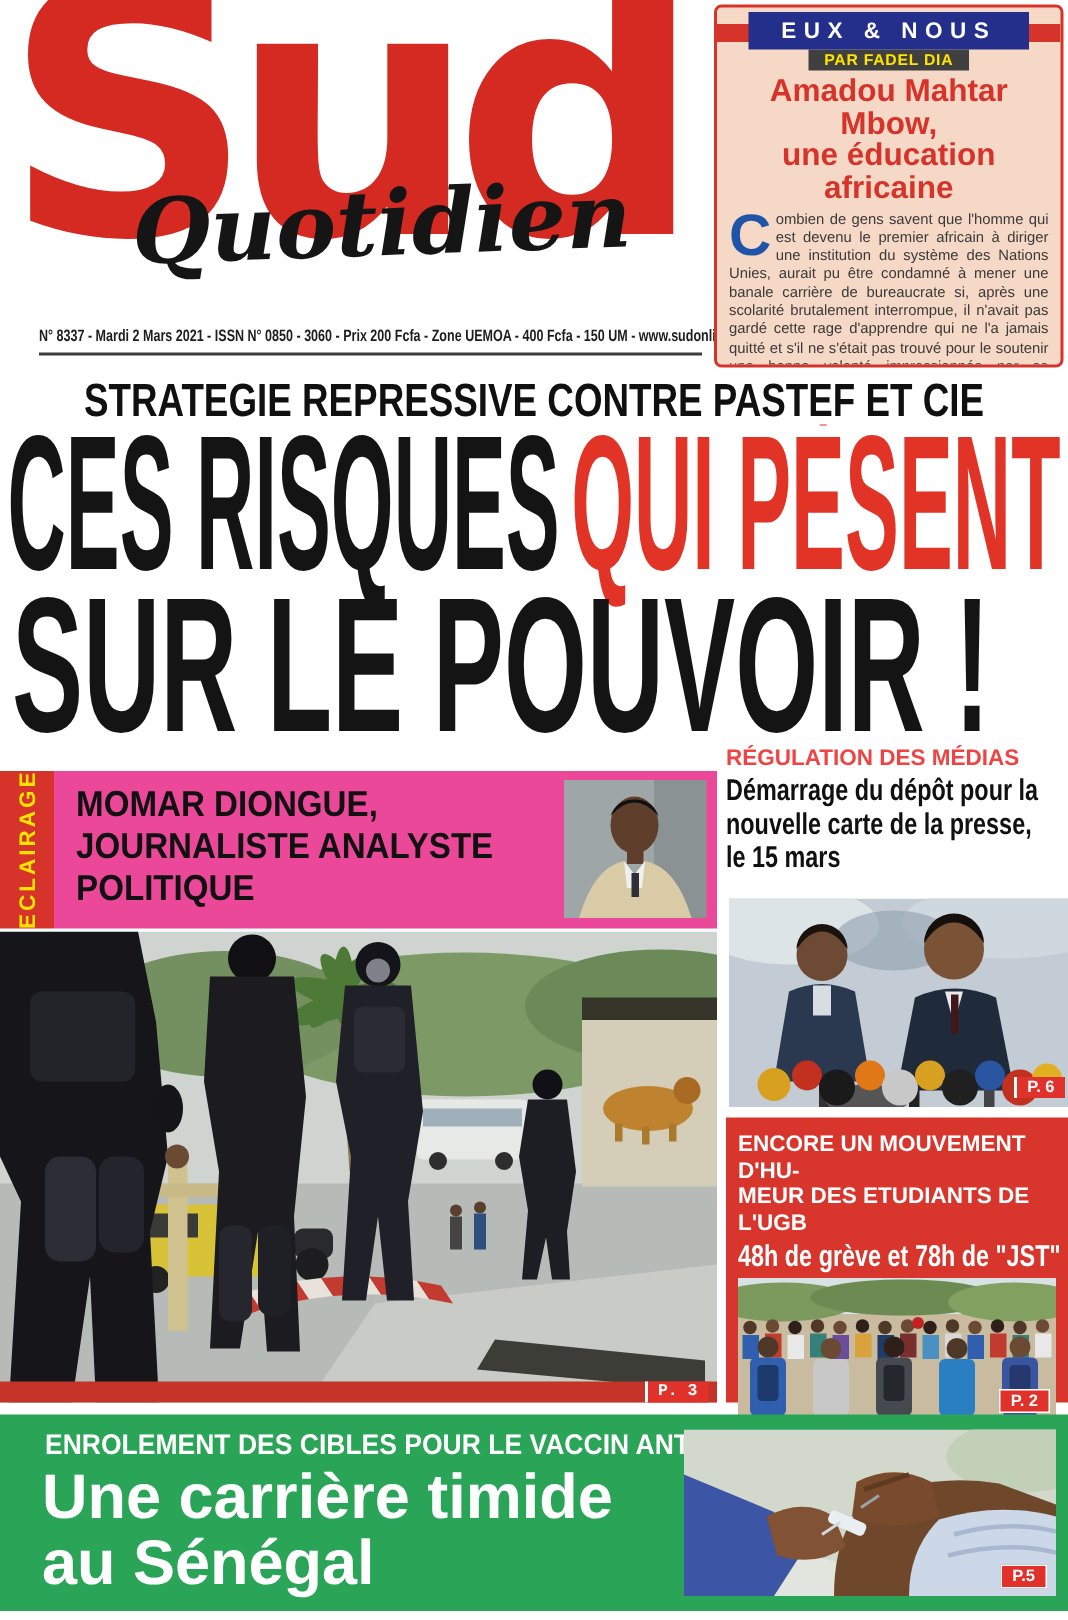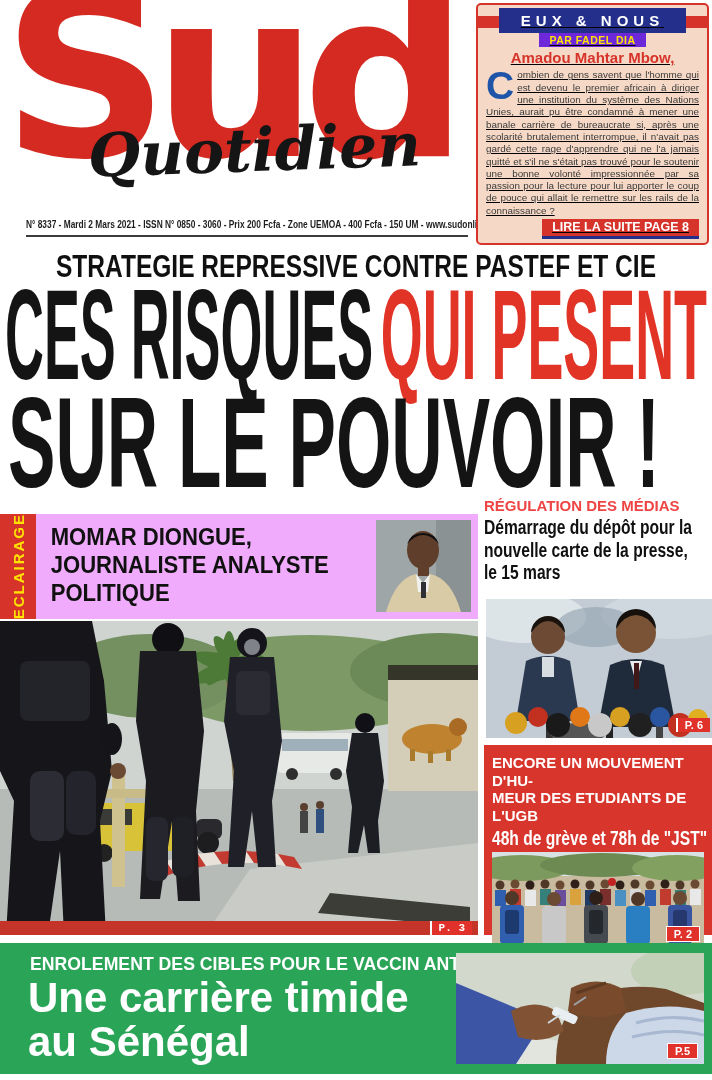--- a/index.html
+++ b/index.html
@@ -11,44 +11,44 @@
   #logo-sud{left:2px;top:-40px;font-family:"DejaVu Sans",sans-serif;font-weight:bold;
             font-size:232px;line-height:1;letter-spacing:-16px;color:#d42a22;}
   #logo-quotidien{left:88px;top:120px;font-family:"DejaVu Serif",serif;font-style:italic;
                   font-weight:bold;font-size:60px;line-height:1;color:#151515;transform:rotate(-2deg);}
   #issue-wrap{left:26px;top:214px;width:442px;border-bottom:2px solid #3c3c3c;padding-bottom:3px;}
   #issue-line{display:inline-block;white-space:nowrap;transform:scaleX(.76);transform-origin:left center;
               font-size:11px;font-weight:bold;color:#1d1d1d;}
 
   
   #eux-box{left:476px;top:3px;width:233px;height:242px;background:#f5d8c5;border:2px solid #d6342b;
-           border-radius:5px;box-sizing:border-box;padding:3px 8px 4px;overflow:hidden;text-decoration:underline;}
+           border-radius:5px;box-sizing:border-box;padding:3px 8px 4px;overflow:hidden;}
   .eux-rubric-wrap{position:relative;height:25px;}
   .eux-redline{position:absolute;left:-8px;right:-8px;top:8px;height:12px;background:#d6342b;}
   .eux-rubric{position:relative;margin:0 auto;width:88%;background:#232f8b;color:#fff;text-align:center;
               font-weight:bold;font-size:15px;letter-spacing:5px;line-height:25px;}
-  .eux-byline{margin:0 auto;width:fit-content;background:#6d28d9;color:#ffe400;font-weight:bold;
+  .eux-byline{margin:0 auto;width:fit-content;background:#404040;color:#ffe400;font-weight:bold;
               font-size:10.5px;padding:1px 10px;letter-spacing:.5px;}
-  .eux-title{margin-top:3px;text-align:center;color:#d6342b;font-weight:bold;font-size:15px;line-height:1.03;}
+  .eux-title{margin-top:3px;text-align:center;color:#d6342b;font-weight:bold;font-size:21px;line-height:1.03;}
   .eux-body{margin-top:4px;font-size:9.9px;line-height:12.3px;color:#3a3a3a;text-align:justify;}
   .eux-dropcap{float:left;font-size:39px;line-height:31px;font-weight:bold;color:#1f55a8;margin:1px 3px 0 0;}
   .eux-readmore{margin:2px 0 0 auto;width:fit-content;background:#d6342b;color:#fff;font-weight:bold;
                 font-size:12.5px;padding:1px 10px 2px;border-bottom:3px solid #232f8b;}
 
   
   svg text{font-family:"Liberation Sans",sans-serif;}
   #kicker-svg{left:0;top:247px;}
   #headline-svg{left:0;top:283px;}
 
   
   #eclairage{left:0;top:514px;width:478px;height:105px;display:flex;}
   .ecl-strip{width:36px;background:#d6342b;display:flex;align-items:center;justify-content:center;}
   .ecl-strip span{writing-mode:vertical-rl;transform:rotate(180deg);color:#ffe400;font-weight:bold;
                   font-size:15px;letter-spacing:2px;}
-  .ecl-yellow{flex:1;background:#f0abfc;position:relative;}
+  .ecl-yellow{flex:1;background:#ec4899;position:relative;}
   .ecl-title{padding:9px 0 0 16px;font-weight:bold;font-size:24px;line-height:1.17;color:#111;
              transform:scaleX(.92);transform-origin:left top;white-space:nowrap;}
   .ecl-photo{position:absolute;right:7px;top:6px;width:95px;height:92px;}
 
   
   .badge{background:#e0322a;color:#fff;font-weight:bold;font-size:11px;line-height:14px;
          padding:0 7px;border-left:2px solid #fff;}
   #main-photo{left:0;top:621px;width:478px;height:314px;}
   #main-photo svg{display:block;}
   .photo-band{position:absolute;left:0;right:0;bottom:0;height:14px;background:#c43429;}
@@ -91,20 +91,21 @@
   </div>
 
   <div class="abs" id="eux-box">
     <div class="eux-rubric-wrap">
       <div class="eux-redline"></div>
       <div class="eux-rubric">EUX &amp; NOUS</div>
     </div>
     <div class="eux-byline">PAR FADEL DIA</div>
     <div class="eux-title">
       <span>Amadou Mahtar Mbow,</span><br>
+      <span>une éducation africaine</span>
     </div>
     <div class="eux-body">
       <span class="eux-dropcap">C</span><span>ombien de gens savent que l'homme qui est devenu le premier africain à diriger une institution du système des Nations Unies, aurait pu être condamné à mener une banale carrière de bureaucrate si, après une scolarité brutalement interrompue, il n'avait pas gardé cette rage d'apprendre qui ne l'a jamais quitté et s'il ne s'était pas trouvé pour le soutenir une bonne volonté impressionnée par sa passion pour la lecture pour lui apporter le coup de pouce qui allait le remettre sur les rails de la connaissance ?</span>
     </div>
     <div class="eux-readmore">LIRE LA SUITE PAGE 8</div>
   </div>
 
   <svg class="abs" id="kicker-svg" width="712" height="38">
     <text x="356" y="30" text-anchor="middle" textLength="600" lengthAdjust="spacingAndGlyphs" font-size="31" font-weight="bold" fill="#101010">STRATEGIE REPRESSIVE CONTRE PASTEF ET CIE</text>
   </svg>

